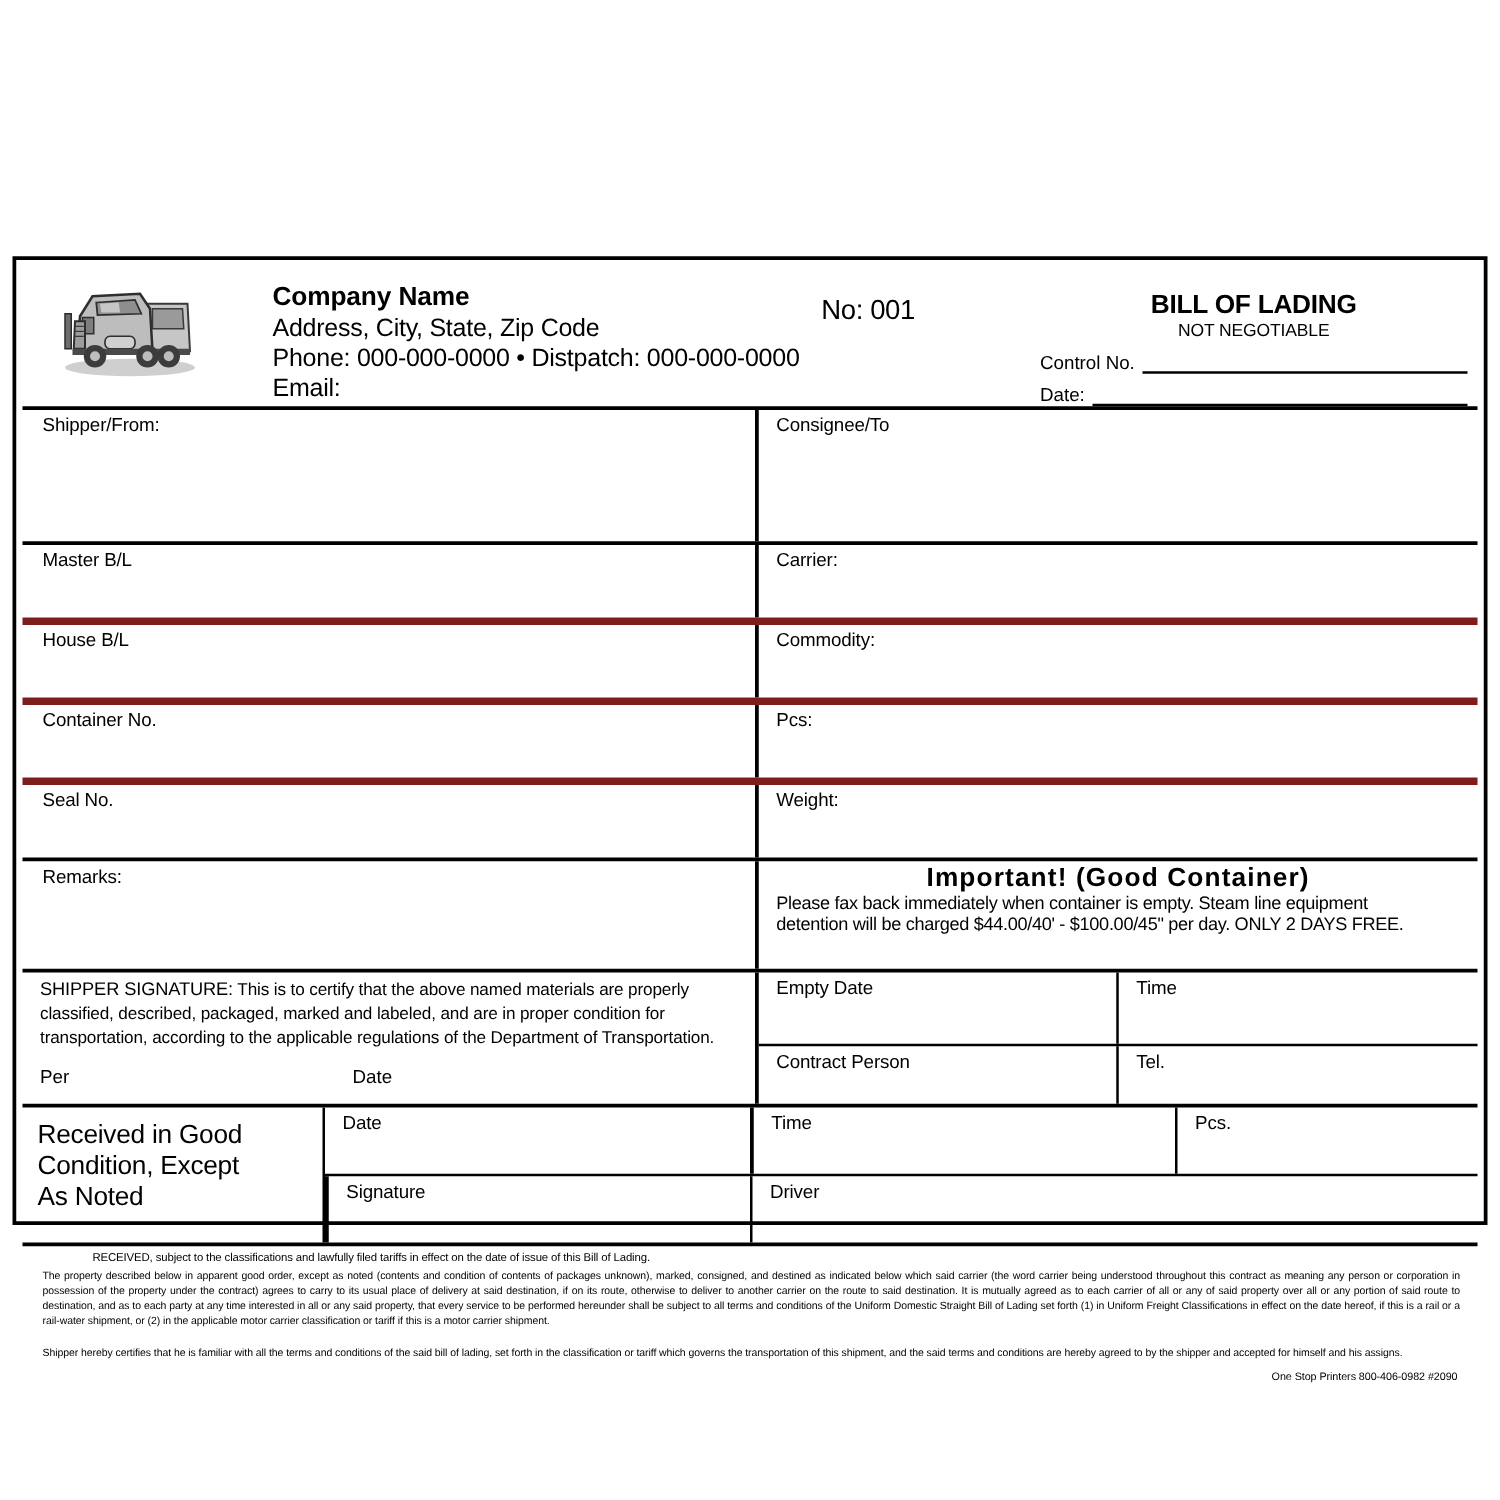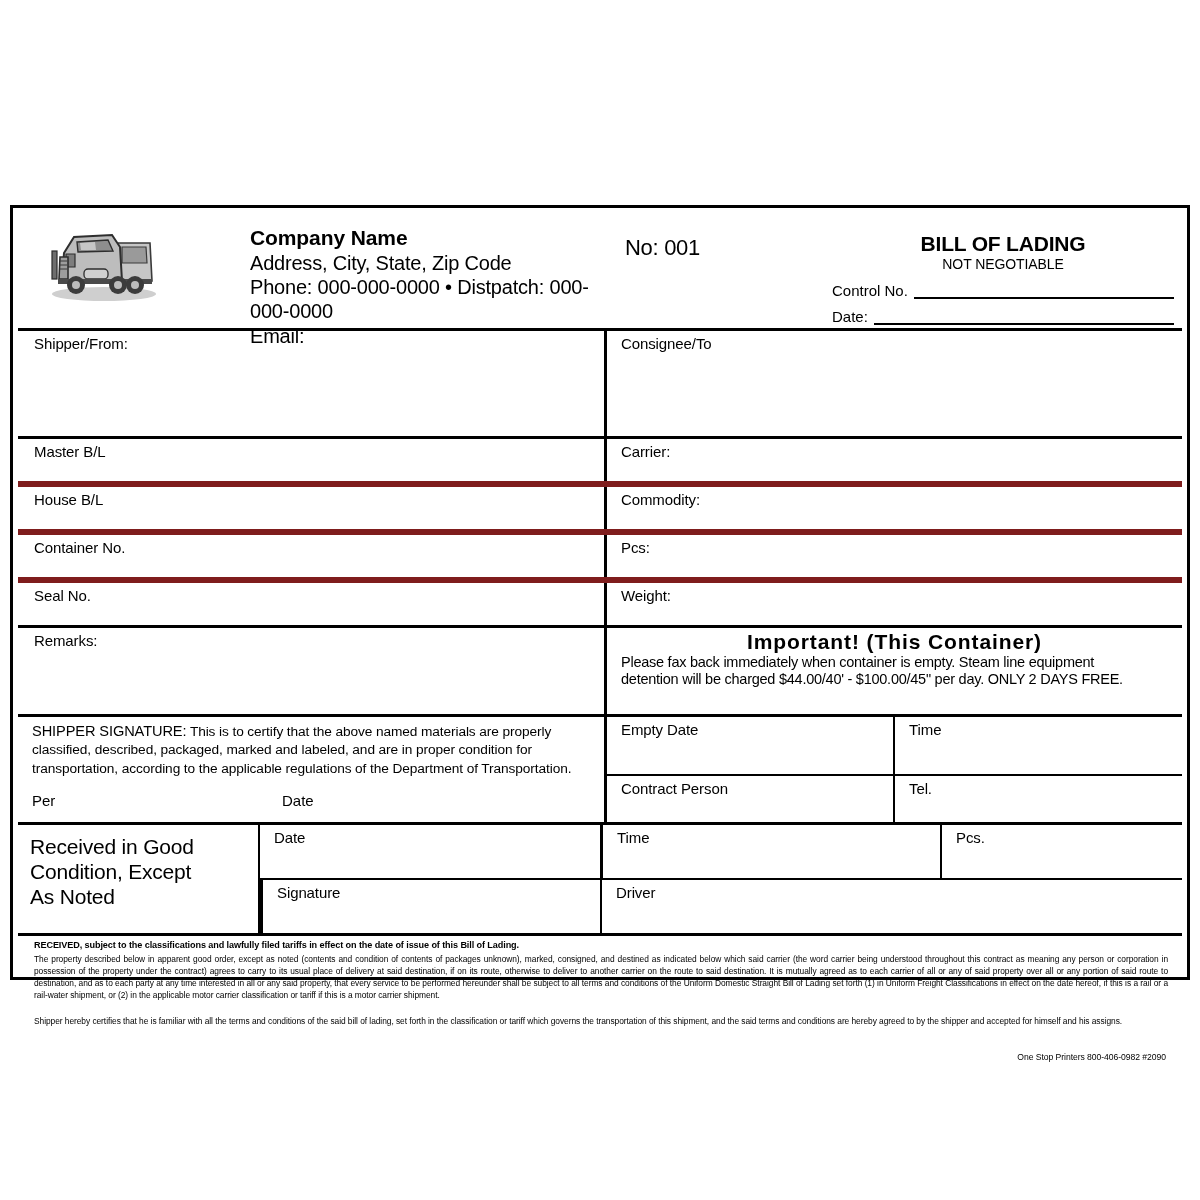--- a/index.html
+++ b/index.html
@@ -37,21 +37,20 @@
   }
 
   
   .header {
     display: flex;
     flex-direction: row;
     align-items: flex-start;
     height: 115px;
     padding-top: 10px;
     box-sizing: border-box;
-    gap: 32px;
   }
   .logo-cell {
     width: 200px;
     padding-left: 22px;
     box-sizing: border-box;
     flex: 0 0 auto;
   }
   .truck-svg { display: block; }
 
   .company-cell {
@@ -129,21 +128,21 @@
   .col-right { flex: 1 1 auto; box-sizing: border-box; border-left: 3px solid #000; }
 
   .fieldlabel {
     font-size: 15px;
     padding: 4px 0 0 16px;
     letter-spacing: -0.1px;
   }
   .fieldlabel.pad-sm { padding-left: 14px; }
 
   .h-addr   { height: 105px; }
-  .h-std    { height: 42px; }
+  .h-std    { height: 58px; }
   .h-remark { height: 86px; }
 
   
   .important-box { padding: 2px 8px 4px 8px; }
   .important-title {
     font-size: 21px;
     font-weight: bold;
     text-align: center;
     letter-spacing: 0.9px;
     line-height: 1.15;
@@ -198,40 +197,41 @@
   .bl2 { border-left: 2px solid #000; }
 
   
   .fineprint {
     padding: 4px 14px 0 16px;
     flex: 1 1 auto;
     border-top: 3px solid #000;
   }
   .fp-head {
     font-size: 9.1px;
-    font-weight: bold;
+    font-weight: normal;
     letter-spacing: -0.1px;
     margin-bottom: 4px;
+    margin-left: 40px;
   }
   .fp-body {
     font-size: 8.4px;
     line-height: 1.42;
     text-align: justify;
     letter-spacing: -0.05px;
   }
   .fp-body2 {
     font-size: 8.4px;
     line-height: 1.42;
     margin-top: 14px;
     letter-spacing: -0.05px;
   }
   .fp-credit {
     font-size: 8.6px;
     text-align: right;
-    margin-top: 24px;
+    margin-top: 7px;
     padding-right: 2px;
     letter-spacing: -0.05px;
   }
 </style>
 </head>
 <body>
 
 <div id="form-root">
   <div id="form-inner">
 
@@ -341,21 +341,21 @@
         <div class="fieldlabel pad-sm">Weight:</div>
       </div>
     </div>
 
     <div class="row">
       <div class="col-left h-remark">
         <div class="fieldlabel">Remarks:</div>
       </div>
       <div class="col-right h-remark">
         <div class="important-box">
-          <div class="important-title">Important! (This Container)</div>
+          <div class="important-title">Important! (Good Container)</div>
           <div class="important-text">Please fax back immediately when container is empty. Steam line equipment</div>
           <div class="important-text">detention will be charged $44.00/40' - $100.00/45" per day. ONLY 2 DAYS FREE.</div>
         </div>
       </div>
     </div>
 
     <div class="row">
       <div class="col-left">
         <div class="shipsig">
           <span class="caps">SHIPPER SIGNATURE:</span><span> This is to certify that the above named materials are properly classified, described, packaged, marked and labeled, and are in proper condition for transportation, according to the applicable regulations of the Department of Transportation.</span>

